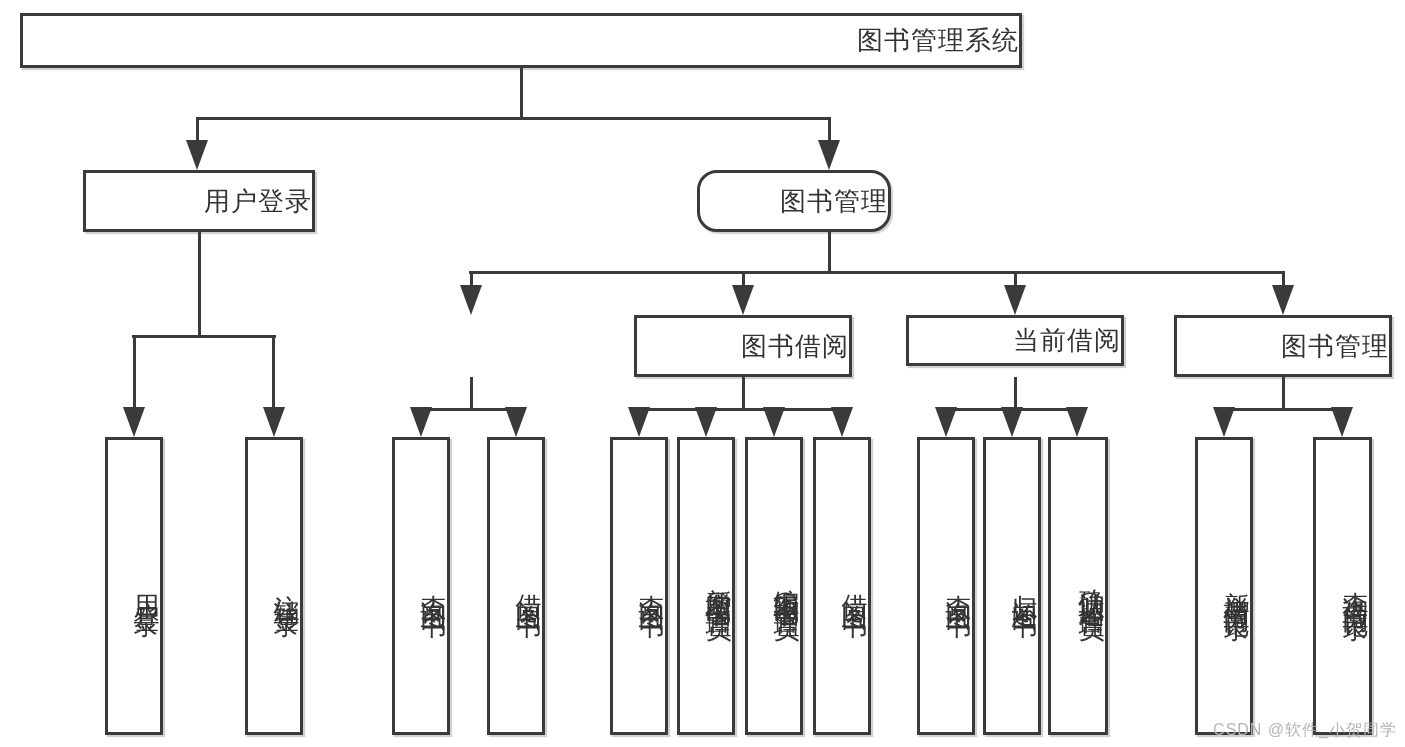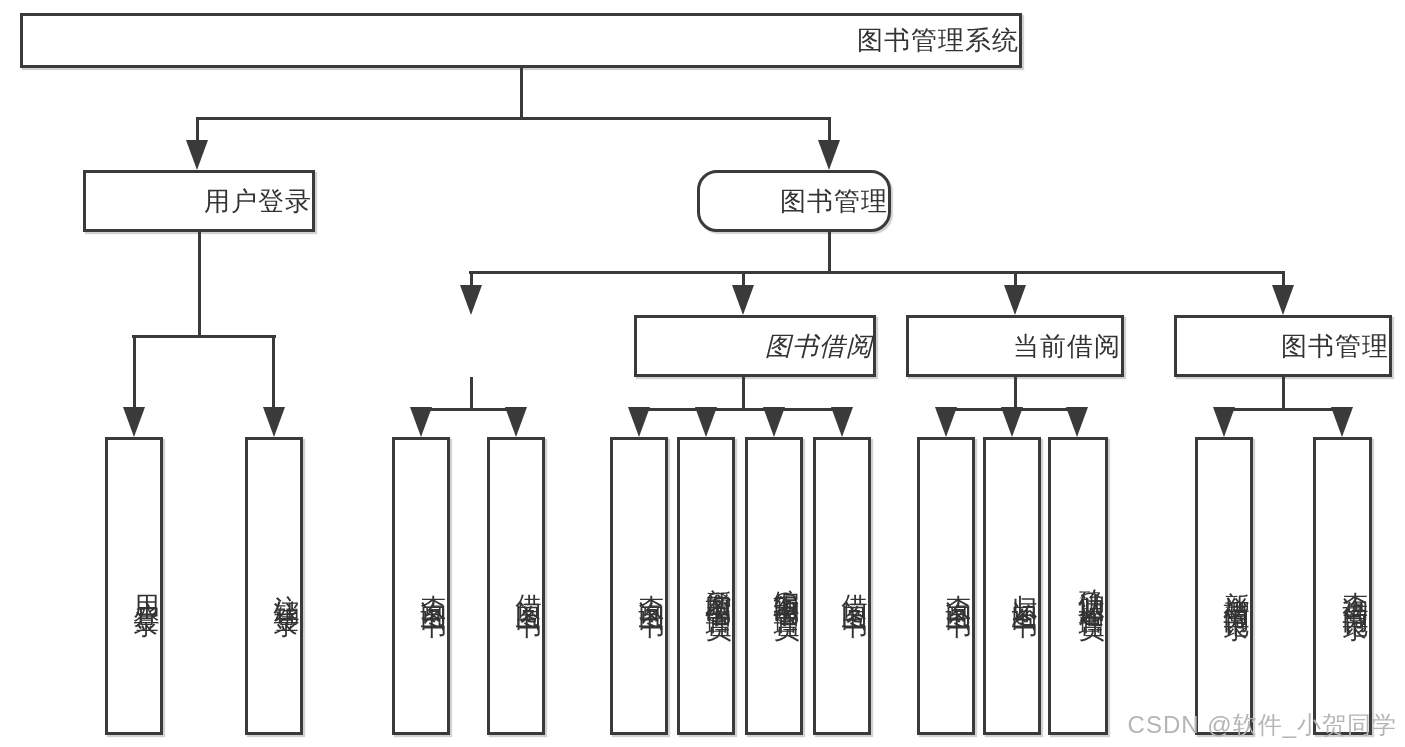--- a/index.html
+++ b/index.html
@@ -44,21 +44,21 @@
     position: absolute;
     width: 0; height: 0;
     border-left: 11px solid transparent;
     border-right: 11px solid transparent;
     border-top: 30px solid #3a3a3a;
   }
   .watermark {
     position: absolute;
     right: 8px;
     bottom: 6px;
-    font-size: 24px;
+    font-size: 16px;
     letter-spacing: 1px;
     color: #b5b5b5;
     white-space: nowrap;
   }
 </style>
 </head>
 <body>
 
 <div class="canvas">
 
@@ -91,24 +91,24 @@
   <div class="hl" style="left:469px; top:271px; width:816px;"></div>
   <div class="vl" style="left:470px; top:271px; height:16px;"></div>
   <div class="arrow" style="left:460px; top:285px;"></div>
   <div class="vl" style="left:742px; top:271px; height:16px;"></div>
   <div class="arrow" style="left:732px; top:285px;"></div>
   <div class="vl" style="left:1014px; top:271px; height:16px;"></div>
   <div class="arrow" style="left:1004px; top:285px;"></div>
   <div class="vl" style="left:1282px; top:271px; height:16px;"></div>
   <div class="arrow" style="left:1272px; top:285px;"></div>
 
-  <div class="box" style="left:634px; top:315px; width:242px; height:62px;font-style:italic;">
+  <div class="box" style="left:634px; top:315px; width:218px; height:62px;">
     <span class="hlabel">图书借阅</span>
   </div>
-  <div class="box" style="left:906px; top:315px; width:218px; height:62px;">
+  <div class="box" style="left:906px; top:315px; width:218px; height:51px;">
     <span class="hlabel">当前借阅</span>
   </div>
   <div class="box" style="left:1174px; top:315px; width:218px; height:62px;">
     <span class="hlabel">图书管理</span>
   </div>
 
   <div class="vl" style="left:470px; top:377px; height:34px;"></div>
   <div class="hl" style="left:419px; top:408px; width:99px;"></div>
   <div class="arrow" style="left:410px; top:407px;"></div>
   <div class="arrow" style="left:505px; top:407px;"></div>

